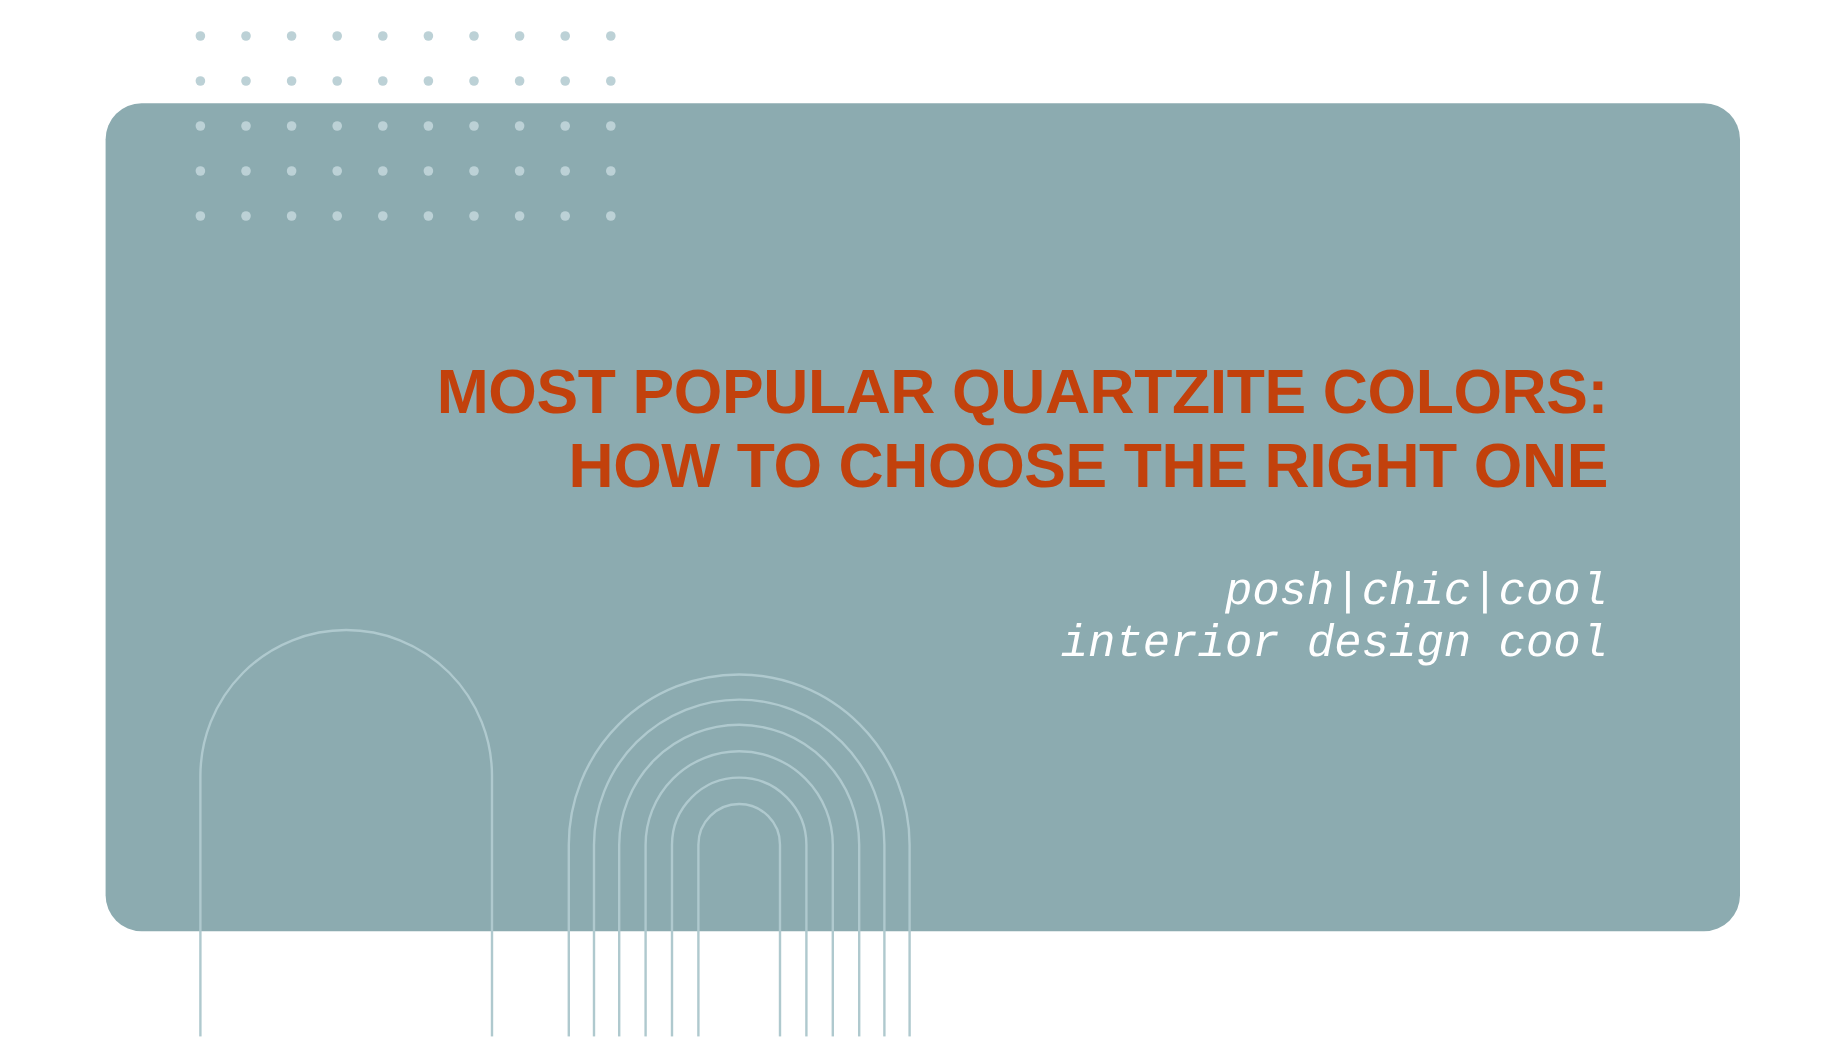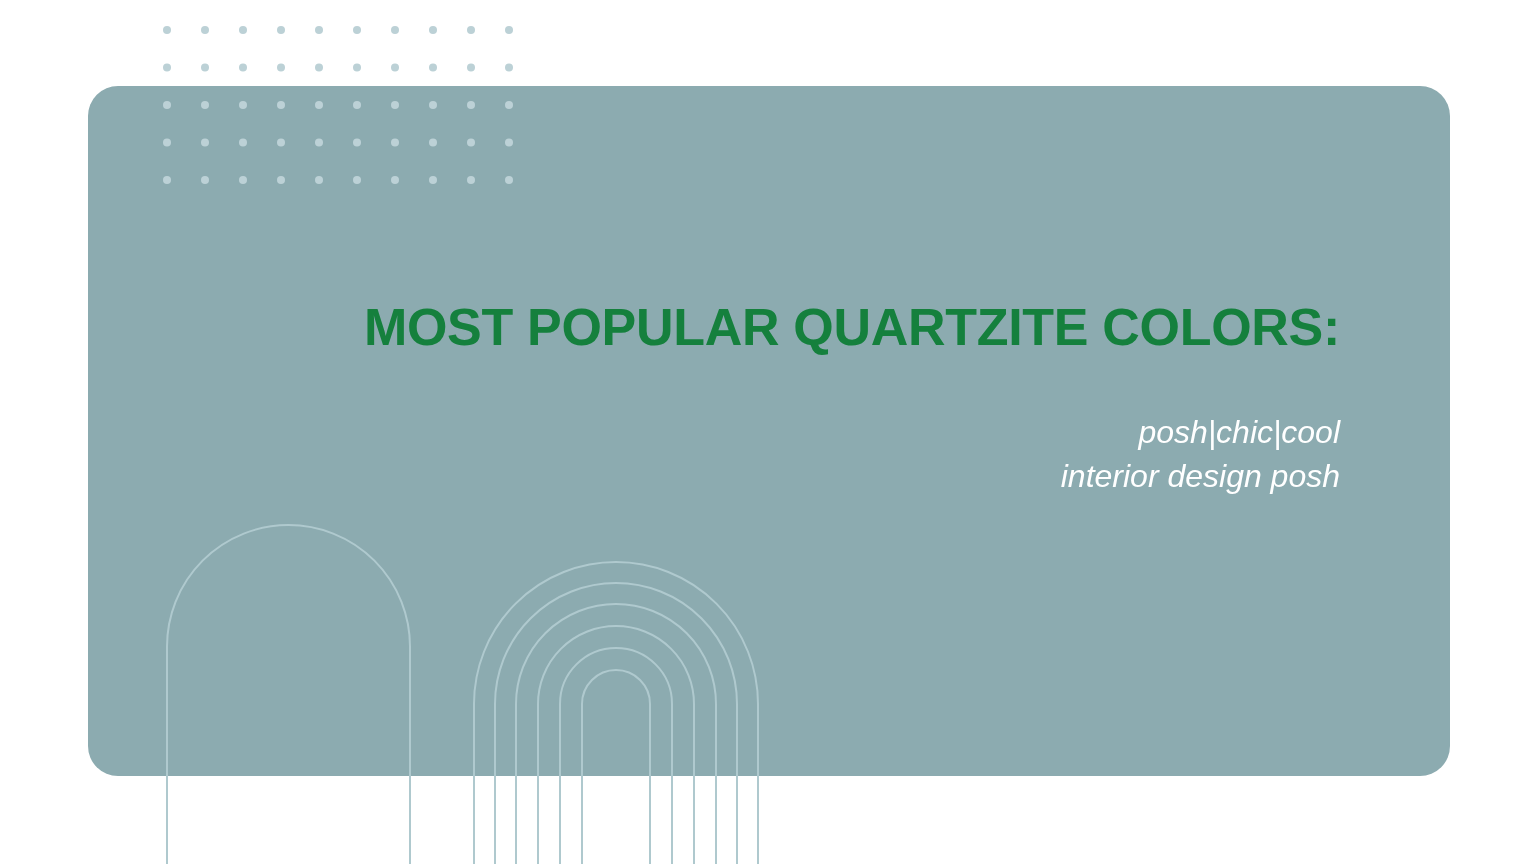--- a/index.html
+++ b/index.html
@@ -55,41 +55,41 @@
   #text-block {
     position: absolute;
     left: 180px;
     top: 296px;
     width: 1160px;
     z-index: 6;
     text-align: right;
   }
   #headline {
     margin: 0;
-    color: #15803d;
+    color: #c2410c;
     font-family: "Liberation Sans", sans-serif;
     font-weight: bold;
     font-size: 52px;
     line-height: 62px;
     letter-spacing: -0.3px;
     text-align: right;
     text-transform: uppercase;
   }
   #headline .hl-line {
     display: block;
     white-space: nowrap;
   }
   #subtitle {
     margin: 0;
     padding-top: 52px;
     color: #ffffff;
-    font-family: Liberation Sans, sans-serif;
+    font-family: Liberation Mono, monospace;
     font-style: italic;
     font-weight: normal;
-    font-size: 32px;
+    font-size: 38px;
     line-height: 44px;
     text-align: right;
   }
   #subtitle .sub-line {
     display: block;
     white-space: nowrap;
   }
 </style>
 </head>
 <body>
@@ -161,20 +161,21 @@
         <circle cx="395" cy="180" r="4"></circle>
         <circle cx="433" cy="180" r="4"></circle>
         <circle cx="471" cy="180" r="4"></circle>
         <circle cx="509" cy="180" r="4"></circle>
       </g>
   </svg>
 
   <div id="text-block">
     <h1 id="headline">
       <span class="hl-line">MOST POPULAR QUARTZITE COLORS:</span>
+      <span class="hl-line">HOW TO CHOOSE THE RIGHT ONE</span>
     </h1>
     <p id="subtitle">
       <span class="sub-line">posh|chic|cool</span>
-      <span class="sub-line">interior design posh</span>
+      <span class="sub-line">interior design cool</span>
     </p>
   </div>
 
 </div>
 
 </body></html>

